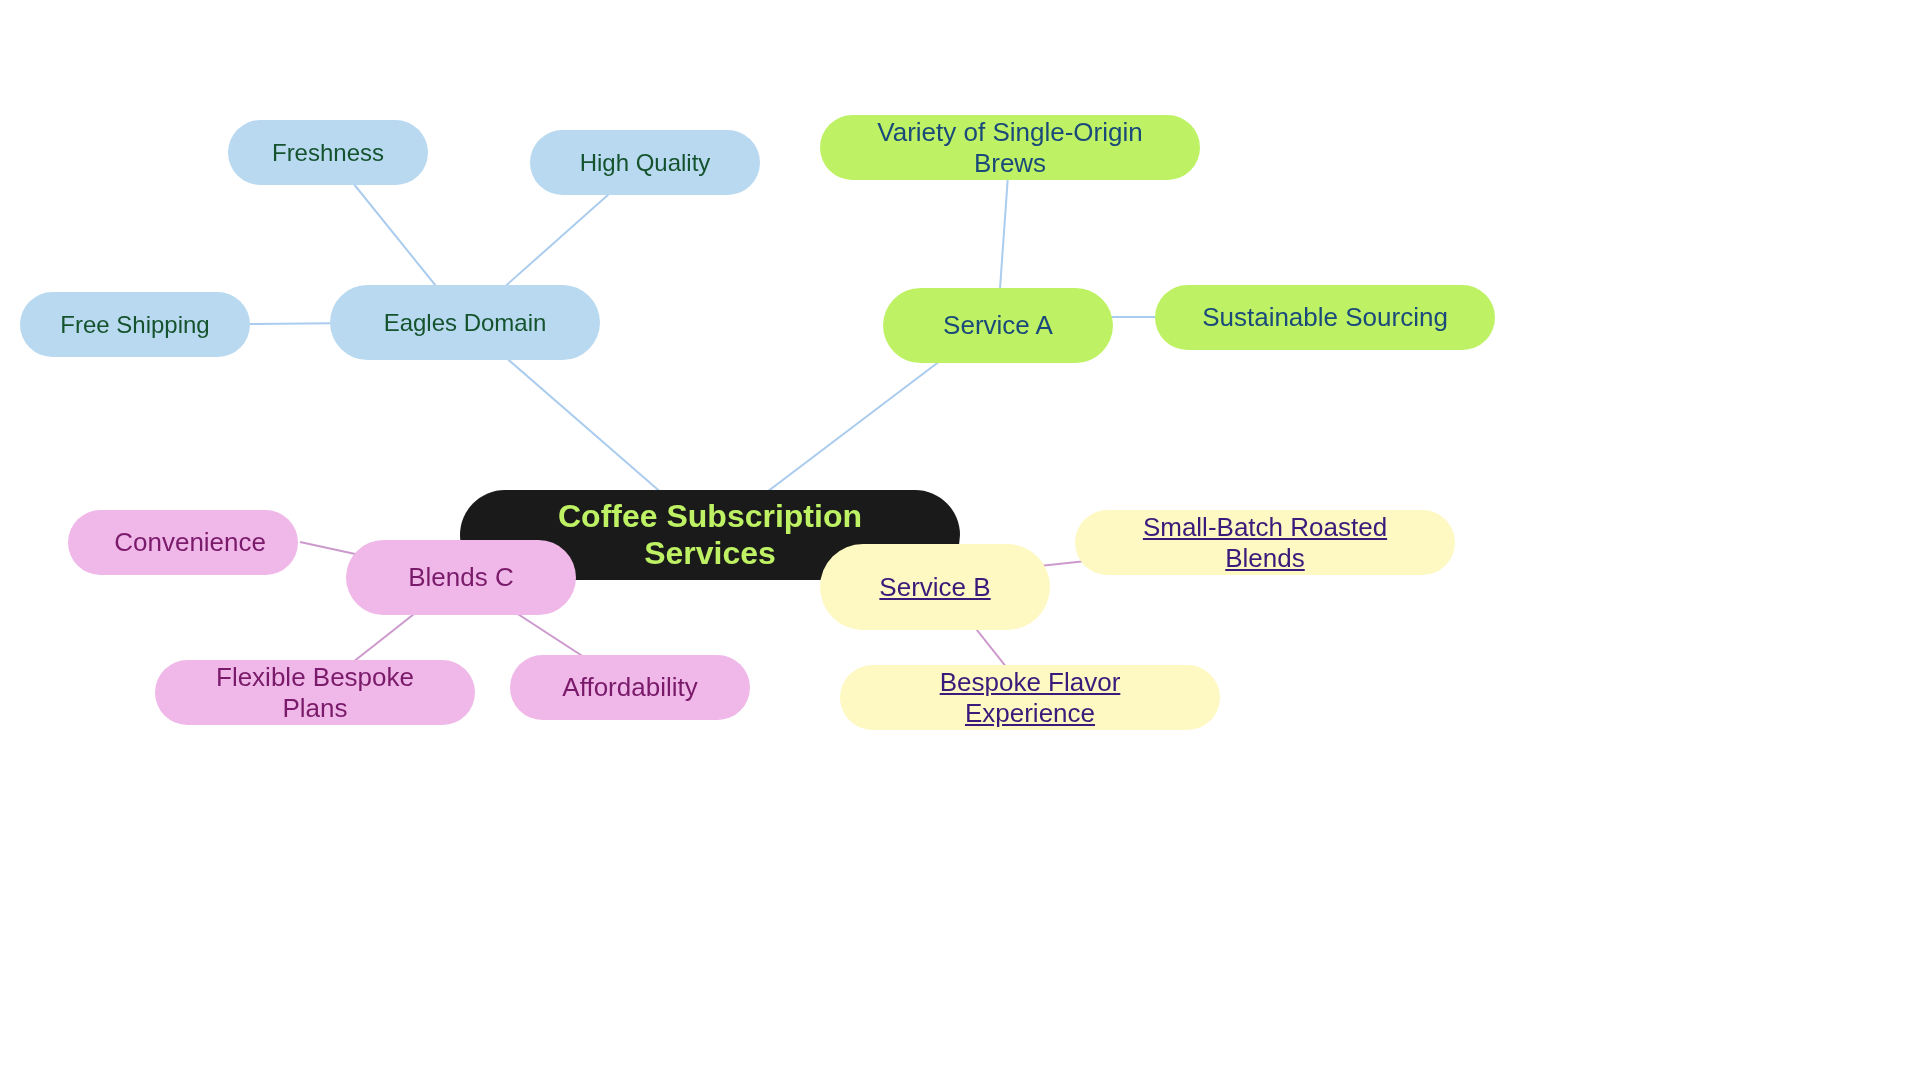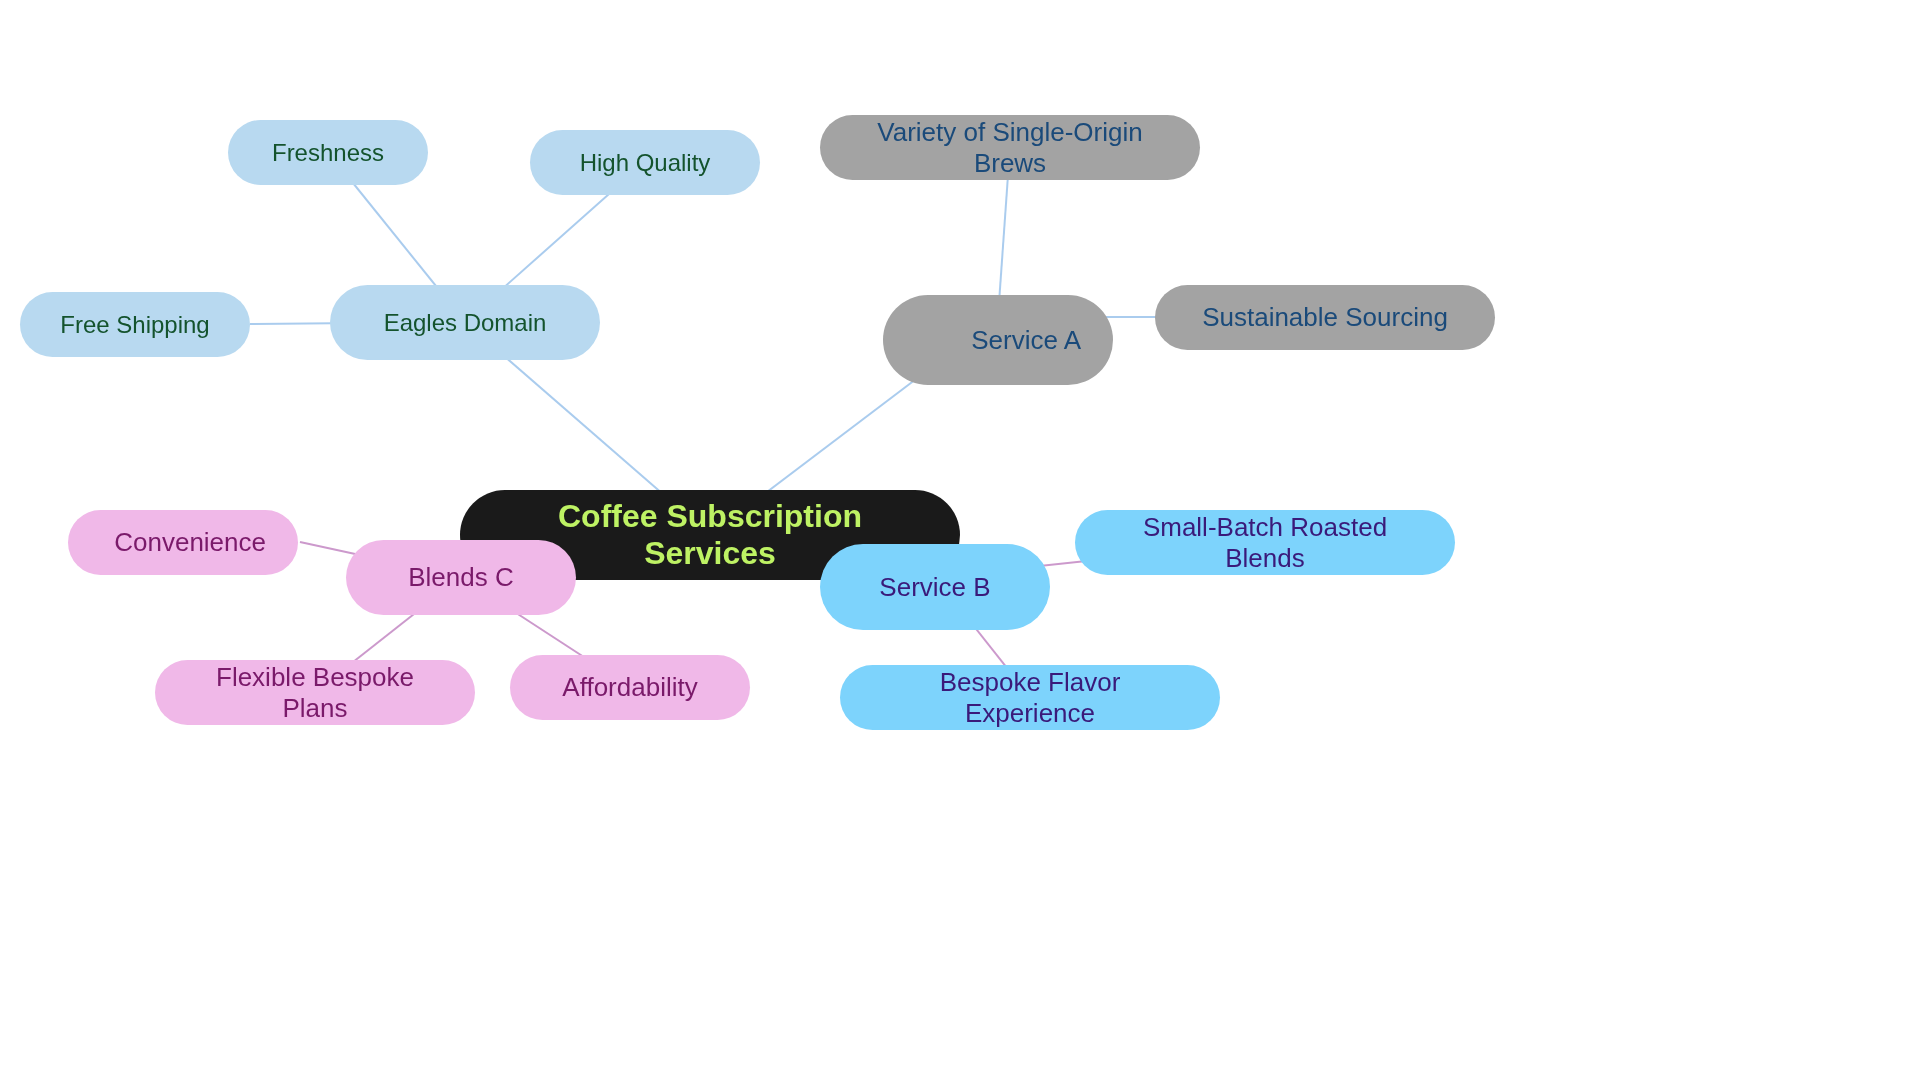--- a/index.html
+++ b/index.html
@@ -66,30 +66,29 @@
       top: 130px;
     }
     .node-free-shipping {
       width: 230px;
       height: 65px;
       left: 20px;
       top: 292px;
     }
     
     .node-light-blue {
-      background: #a3a3a3;
+      background: #bef264;
       color: #1a4a7a;
       font-size: 26px;
     }
     .node-service-a {
       width: 230px;
-      height: 90px;
+      height: 75px;
       left: 883px;
-      top: 295px;
-      justify-content: flex-end;
+      top: 288px;
     }
     .node-variety {
       width: 380px;
       height: 65px;
       left: 820px;
       top: 115px;
     }
     .node-sustainable {
       width: 340px;
       height: 65px;
@@ -123,23 +122,24 @@
       top: 660px;
     }
     .node-affordability {
       width: 240px;
       height: 65px;
       left: 510px;
       top: 655px;
     }
     
     .node-light-purple {
-      background: #7dd3fc;
+      background: #fef9c3;
       color: #3a1a7a;
       font-size: 26px;
+      text-decoration: underline;
     }
     .node-service-b {
       width: 230px;
       height: 86px;
       left: 820px;
       top: 544px;
     }
     .node-small-batch {
       width: 380px;
       height: 65px;

